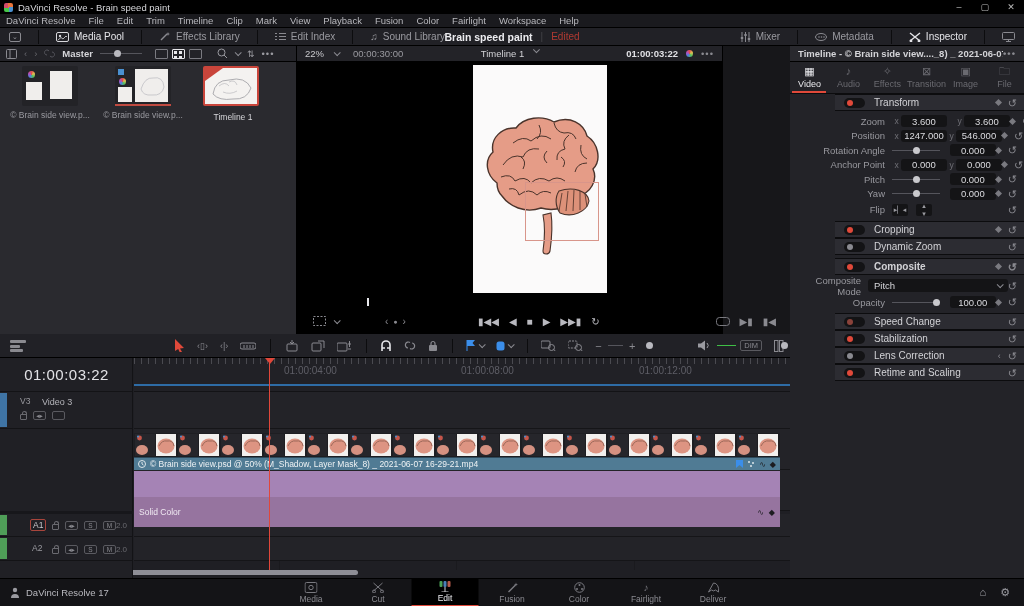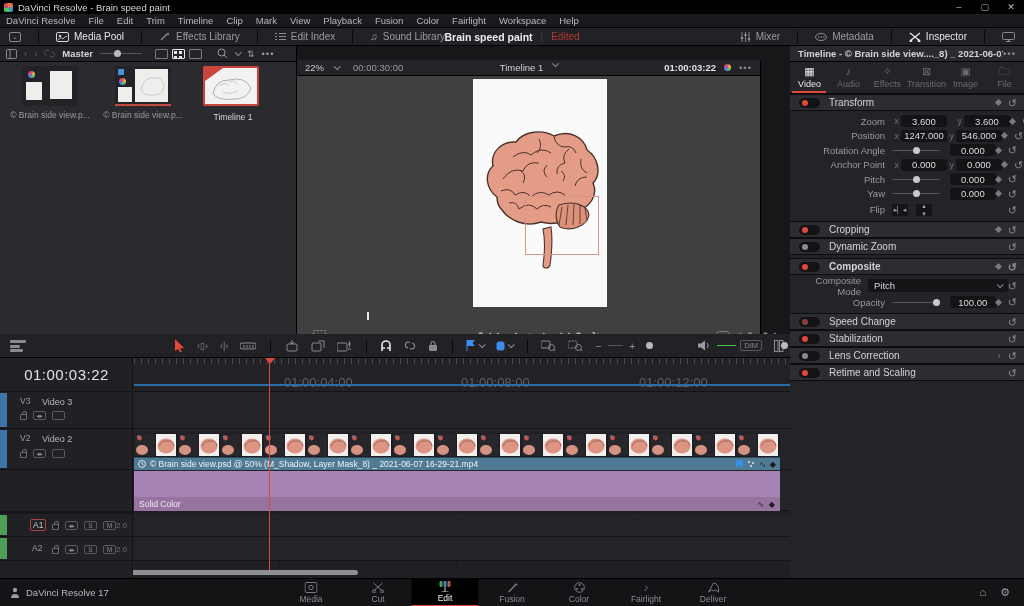--- a/index.html
+++ b/index.html
@@ -25,21 +25,21 @@
   .tbbtn.active { color:#e4e4e8; }
   .sqicon { width:12px; height:10px; border:1px solid #8a8a90; border-radius:2px; display:flex; align-items:center; justify-content:center; font-size:7px; }
   #proj-title { position:absolute; left:50%; transform:translateX(-50%); display:flex; gap:8px; align-items:center; }
   #proj-title b { color:#ececf0; font-size:10.5px; }
   #proj-title .edited { color:#b03a32; }
   #toolbar .right { margin-left:auto; display:flex; align-items:center; }
 
   
   .panelhead { height:16px; background:#232328; border-bottom:1px solid #000; display:flex; align-items:center; font-size:9.5px; color:#9a9aa0; }
   #mediapool { position:absolute; top:46px; left:0; width:297px; height:288px; background:#2a2a2f; border-right:1px solid #000; }
-  #viewer { position:absolute; top:60px; left:297px; width:464px; height:288px; background:#404040; border-right:1px solid #000; }
+  #viewer { position:absolute; top:46px; left:297px; width:426px; height:288px; background:#000000; border-right:1px solid #000; }
   #inspector { position:absolute; top:46px; left:790px; width:234px; height:532px; background:#232328; }
 
   
   .slider { width:42px; height:1px; background:#55555c; position:relative; }
   .slider i { position:absolute; top:-3px; width:7px; height:7px; border-radius:50%; background:#b9b9bf; }
   .viewic { width:13px; height:10px; border:1px solid #7a7a80; border-radius:1px; margin-right:4px; }
   .viewic.grid { background:linear-gradient(#e8e8ec 0 0) 1px 1px/3px 3px no-repeat, linear-gradient(#e8e8ec 0 0) 6px 1px/3px 3px no-repeat, linear-gradient(#e8e8ec 0 0) 1px 6px/3px 3px no-repeat, linear-gradient(#e8e8ec 0 0) 6px 6px/3px 3px no-repeat; border-color:#e8e8ec; }
   .thumb { position:absolute; top:20px; width:56px; height:40px; background:#232327; border-radius:2px; }
   .thumb .lbl { position:absolute; top:44px; left:-12px; width:80px; text-align:center; font-size:8.5px; color:#9a9aa0; white-space:nowrap; overflow:hidden; }
   .mini-white { position:absolute; background:#f0eeec; }
@@ -53,21 +53,21 @@
   #transport { position:absolute; left:0; top:262px; width:493px; height:26px; display:flex; align-items:center; color:#8a8a90; }
   .tpb { font-size:10px; margin:0 5px; color:#b9b9bf; }
 
   
   #insphead { height:16px; background:#29292e; border-bottom:1px solid #000; display:flex; align-items:center; padding:0 8px; font-size:9.5px; color:#d4d4d8; font-weight:bold; }
   #insptabs { height:32px; display:flex; border-bottom:1px solid #0c0c0e; background:#232328; }
   .itab { flex:1; display:flex; flex-direction:column; align-items:center; justify-content:center; gap:2px; color:#6a6a70; font-size:9px; position:relative; }
   .itab .tabicon { font-size:11px; line-height:11px; }
   .itab.active { color:#e8e8ec; }
   .itab.active::after { content:""; position:absolute; bottom:0; width:34px; height:2px; background:#e0493a; }
-  .sec { height:17px; display:flex; align-items:center; background:#2c2c32; border-top:1px solid #0c0c0e; border-bottom:1px solid #0c0c0e; padding:0 7px 0 9px; color:#d2d2d6; font-size:10px; }
+  .sec { height:17px; display:flex; align-items:center; background:#2c2c32; border-top:1px solid #0c0c0e; border-bottom:1px solid #0c0c0e; padding:0 7px 0 9px; color:#d2d2d6; font-size:10px;margin-left:45px; }
   .toggle { width:21px; height:10px; border-radius:5px; background:#131315; position:relative; margin-right:9px; flex:none; }
   .toggle i { position:absolute; left:3px; top:2px; width:6px; height:6px; border-radius:50%; background:#e0493a; }
   .toggle.off i { background:#8a8a90; }
   .toggle.dimred i { background:#8a423a; }
   .rowend { margin-left:auto; display:flex; align-items:center; gap:7px; }
   .kf { width:5px; height:5px; background:#7a7a80; transform:rotate(45deg); }
   .reset { color:#8a8a90; font-size:11px; line-height:10px; }
   .prow { display:flex; align-items:center; height:14.5px; padding:0 7px 0 0; }
   .plabel { width:102px; text-align:right; color:#98989e; font-size:9.5px; padding-right:7px; flex:none; }
   .axis { color:#707076; font-size:8.5px; width:9px; text-align:center; flex:none; }
@@ -92,31 +92,31 @@
   .badge { position:absolute; left:18px; top:4px; font-size:8.5px; color:#9a9aa0; padding:0 2px; border-radius:2px; }
   .badge.red { border:1px solid #a8453c; color:#c8c8cc; }
   .tname { position:absolute; left:42px; top:5px; font-size:9px; color:#b4b4ba; }
   .hicons { position:absolute; left:20px; display:flex; gap:6px; align-items:center; }
   .hbox { width:13px; height:9px; border:1px solid #5a5a60; border-radius:2px; color:#8a8a90; font-size:6.5px; display:flex; align-items:center; justify-content:center; }
   .lockic { width:7px; height:6px; border:1px solid #6a6a70; border-radius:1px; position:relative; margin-top:3px; }
   .lockic::before { content:""; position:absolute; left:1px; top:-4px; width:3px; height:3px; border:1px solid #6a6a70; border-bottom:none; border-radius:3px 3px 0 0; }
   #tlcontent { position:absolute; left:134px; top:0; right:0; height:220px; }
   #ruler { position:absolute; left:0; top:0; right:0; height:34px; background:#212126; border-bottom:1px solid #131316;
     background-image:repeating-linear-gradient(90deg,#4a4a50 0 1px,transparent 1px 7px); background-size:100% 6px; background-repeat:no-repeat; }
-  .rlabel { position:absolute; top:17px; font-size:13px; color:#5e5e66; }
+  .rlabel { position:absolute; top:7px; font-size:10px; color:#5e5e66; }
   #bluebar { position:absolute; left:0; right:0; top:26px; height:2px; background:#2e6ca6; }
   .gline { position:absolute; top:34px; bottom:8px; width:1px; background:#1a1a1e; }
   .trow { position:absolute; left:0; right:0; border-bottom:1px solid #151518; }
   #playhead { position:absolute; left:135px; top:0; width:1px; height:212px; background:#e0473a; z-index:5; }
   #playhead::before { content:""; position:absolute; left:-4.5px; top:0; border:5px solid transparent; border-top:6px solid #e0473a; }
   #clipfilm { position:absolute; left:0; top:75px; width:646px; height:24px; }
   #clipbar { position:absolute; left:0; top:99px; width:646px; height:13px; background:#507b94; border-top:1px solid #2e4a5c; display:flex; align-items:center; color:#eef2f4; font-size:8.5px; padding:0 4px; gap:4px; }
   #clipbar .endicons { margin-left:auto; display:flex; gap:4px; align-items:center; }
   #solidclip { position:absolute; left:0; top:113px; width:646px; height:26px; background:#a583b5; }
-  #solidbar { position:absolute; left:0; top:139px; width:646px; height:14px; background:#96749f; display:flex; align-items:center; color:#f0eaf2; font-size:8.5px; padding:0 5px; }
+  #solidbar { position:absolute; left:0; top:139px; width:646px; height:30px; background:#96749f; display:flex; align-items:center; color:#f0eaf2; font-size:8.5px; padding:0 5px; }
   #solidbar .endicons { margin-left:auto; display:flex; gap:5px; }
   .clipglyph { font-size:8px; color:#1c1c20; }
   #hscroll { position:absolute; left:128px; top:212px; width:230px; height:5px; border-radius:3px; background:#8e8e96; }
 
   
   #bottombar { position:absolute; top:578px; left:0; width:1024px; height:28px; background:#141417; border-top:1px solid #000; display:flex; align-items:center; }
   #pages { position:absolute; left:50%; transform:translateX(-50%); display:flex; height:28px; }
   .page { width:67px; display:flex; flex-direction:column; align-items:center; justify-content:center; gap:1px; font-size:8.5px; color:#8a8a90; height:28px; }
   .page .picon { font-size:10px; line-height:11px; color:#7a7a80; }
   .page.active { background:#000; color:#ececf0; border-bottom:2px solid #e0493a; }
@@ -759,30 +759,20 @@
     <div class="trkhdr" style="top:34px; height:37px;">
       <span class="strip" style="background:#3f74a5;"></span>
       <span class="badge">V3</span>
       <span class="tname">Video 3</span>
       <span class="hicons" style="top:19px;">
           <span class="lockic"></span>
           <span class="hbox">◂▸</span>
           <span class="hbox"></span>
         </span>
     </div>
-    <div class="trkhdr" style="top:71px; height:41px;">
-      <span class="strip" style="background:#3f74a5;"></span>
-      <span class="badge">V2</span>
-      <span class="tname">Video 2</span>
-      <span class="hicons" style="top:20px;">
-          <span class="lockic"></span>
-          <span class="hbox">◂▸</span>
-          <span class="hbox"></span>
-        </span>
-    </div>
     <div style="position:absolute; top:153px; left:0; width:133px; height:3px; background:#17171b;"></div>
     <div class="trkhdr" style="top:156px; height:23px;">
       <span class="strip" style="background:#4f9e58;"></span>
       <span class="badge red" style="left:30px; top:5px;">A1</span>
       <span class="hicons" style="top:7px; left:52px;">
           <span class="lockic"></span>
           <span class="hbox">◂▸</span>
           <span class="hbox">S</span>
           <span class="hbox">M</span>
         </span>

